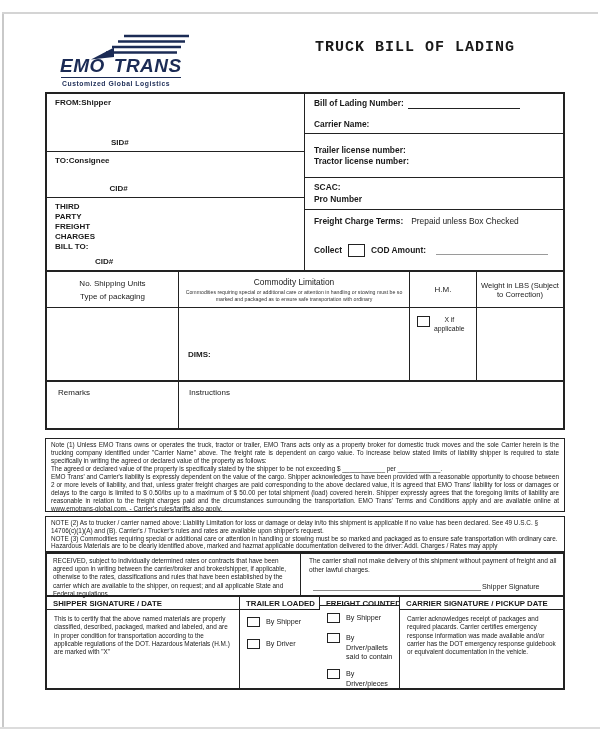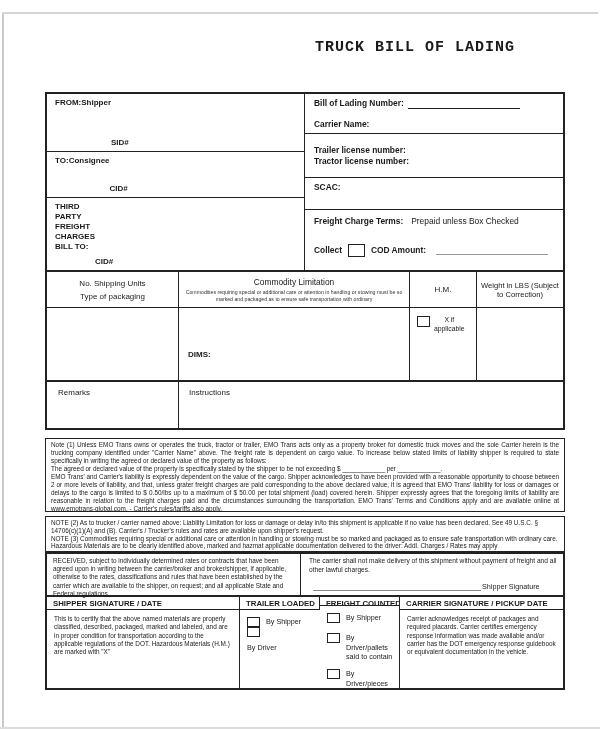--- a/index.html
+++ b/index.html
@@ -114,20 +114,37 @@
   .cbrow span.optlab { font-size:7.2px; line-height:1.3; }
 </style>
 </head>
 <body>
 
 <div class="page">
   <div class="edge-left"></div>
   <div class="edge-top"></div>
   <div class="edge-bottom"></div>
 
+  <div class="logo">
+    <svg class="logo-wing" width="102" height="26" viewBox="0 0 102 26">
+      <g stroke="#1b2b55" stroke-width="2.6" fill="none">
+        <path d="M34 2 H99"></path>
+        <path d="M28 7.5 H95"></path>
+        <path d="M22 13 H91"></path>
+        <path d="M16 18.5 H87"></path>
+      </g>
+      <path d="M1 25.5 L24 13.5 L24 23 Z" fill="#1b2b55"></path>
+    </svg>
+    <div class="logo-words">
+      <span>EMO</span>
+      <span>TRANS</span>
+    </div>
+    <div class="logo-rule"></div>
+    <div class="logo-tag">Customized Global Logistics</div>
+  </div>
 
   <div class="title-block">
     <div class="form-title">TRUCK BILL OF LADING</div>
   </div>
 
   <div class="boxMain">
     <div class="secA">
       <div class="pL">
         <div class="pcell pc1">
           <div class="blab">FROM:</div>
@@ -156,20 +173,21 @@
             <span class="bol-line"></span>
           </div>
           <div class="rlab carrier-name">Carrier Name:</div>
         </div>
         <div class="rc rc2">
           <div class="rlab">Trailer license number:</div>
           <div class="rlab">Tractor license number:</div>
         </div>
         <div class="rc rc3">
           <div class="rlab">SCAC:</div>
+          <div class="rlab">Pro Number</div>
         </div>
         <div class="rc rc4">
           <div class="ft-row">
             <span class="rlab">Freight Charge Terms:</span>
             <span class="ft-val">Prepaid unless Box Checked</span>
           </div>
           <div class="collect-row">
             <span class="rlab">Collect</span>
             <span class="cb cb-lg"></span>
             <span class="rlab">COD Amount:</span>
@@ -247,21 +265,21 @@
       <div class="sgn-head">SHIPPER SIGNATURE / DATE</div>
       <div class="sgn-body">This is to certify that the above named materials are properly classified, described, packaged, marked and labeled, and are in proper condition for transportation according to the applicable regulations of the DOT. Hazardous Materials (H.M.) are marked with   "X"</div>
     </div>
 
     <div class="sgn-col sgn-c2">
       <div class="sgn-head">TRAILER LOADED</div>
       <div class="cbrow">
         <span class="cb"></span>
         <span class="optlab">By Shipper</span>
       </div>
-      <div class="cbrow" style="margin-top:0;flex-direction:column;">
+      <div class="cbrow" style="margin-top:12px;">
         <span class="cb"></span>
         <span class="optlab">By Driver</span>
       </div>
     </div>
 
     <div class="sgn-col sgn-c3">
       <div class="sgn-head">FREIGHT COUNTED</div>
       <div class="cbrow">
         <span class="cb"></span>
         <span class="optlab">By Shipper</span>

